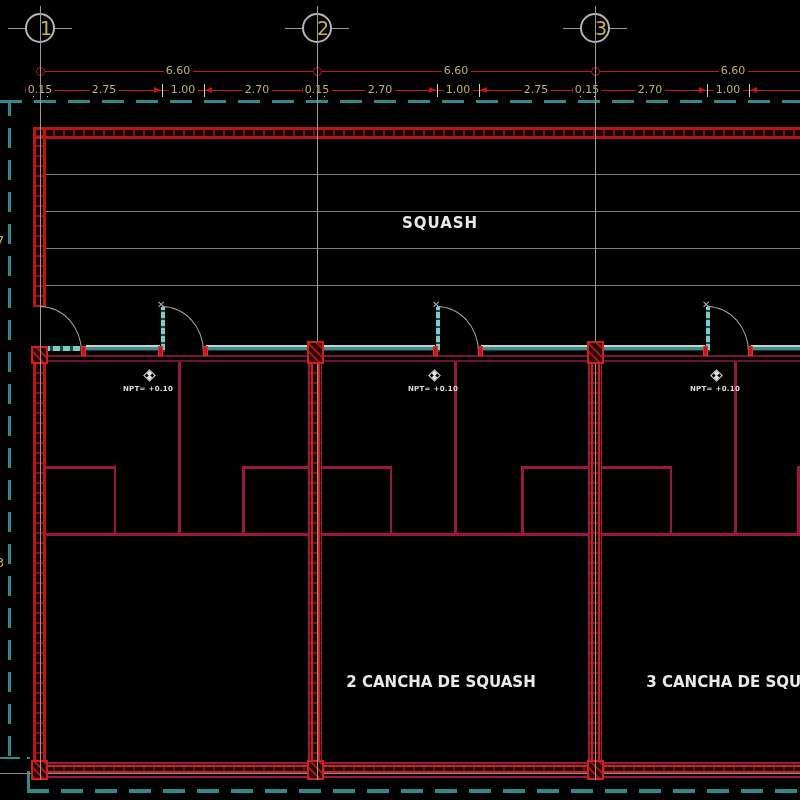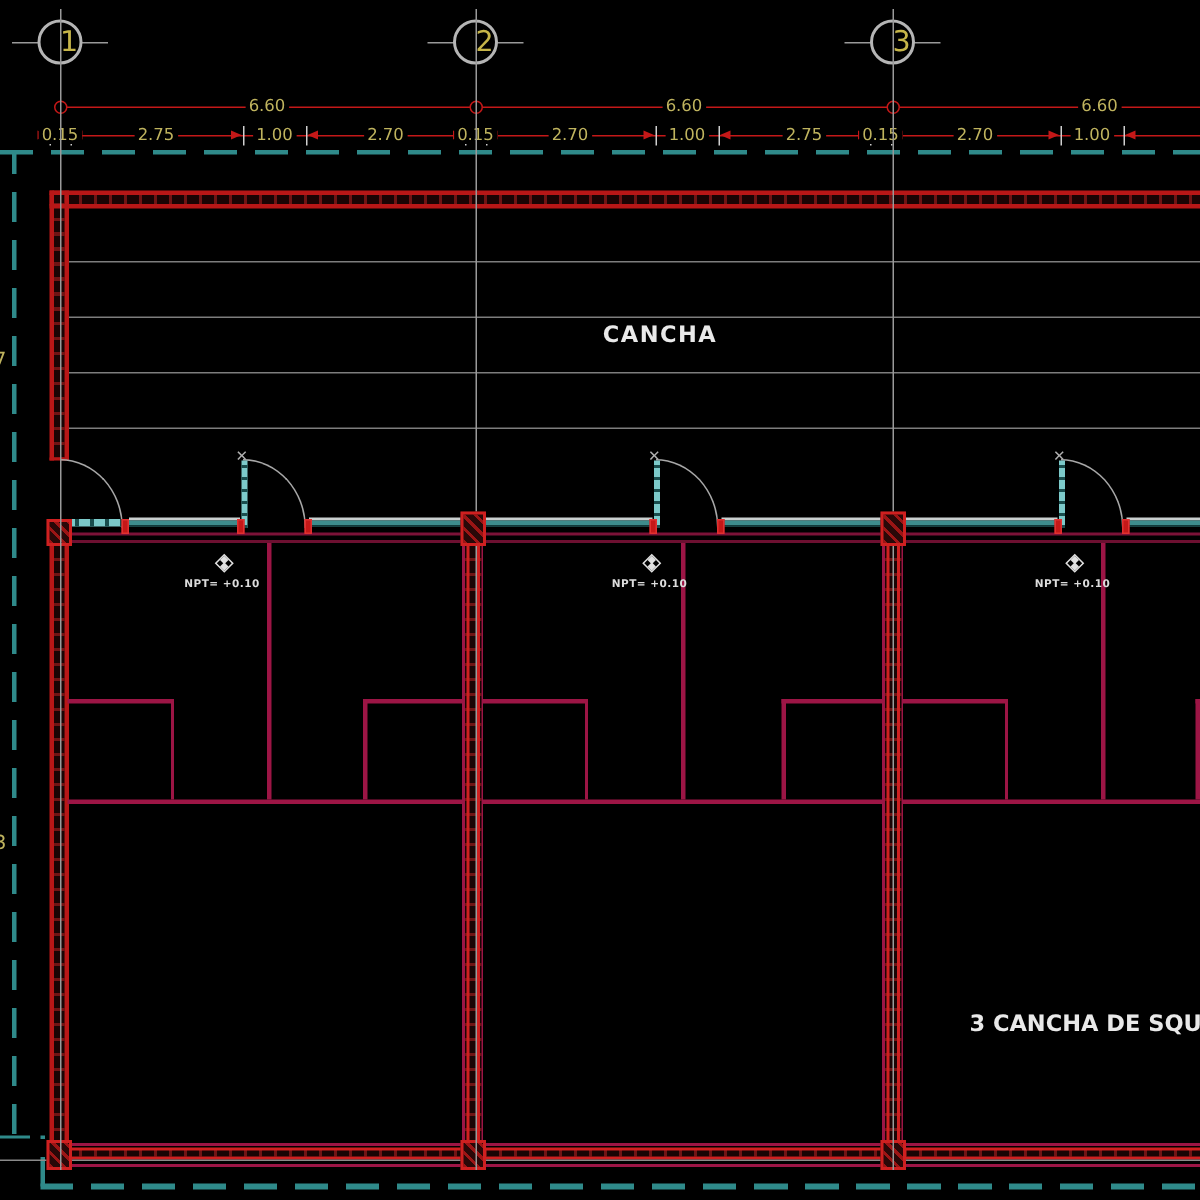--- a/index.html
+++ b/index.html
@@ -116,21 +116,21 @@
   <div class="redline" style="left:33px;top:770.5px;width:767px;height:2px;background:#cf2020;"></div>
   <div class="hline" style="left:0;top:773px;width:800px;z-index:3;"></div>
   <div class="magline" style="left:33px;top:776px;width:767px;height:1.5px;"></div>
   <div class="colblock" style="left:31px;top:760px;width:17px;height:20px;"></div>
   <div class="colblock" style="left:307px;top:760px;width:17px;height:20px;"></div>
   <div class="colblock" style="left:587px;top:760px;width:17px;height:20px;"></div>
 
   <div class="dimline" style="left:40px;top:71px;width:760px;"></div>
   <div class="dimline" style="left:28px;top:90px;width:772px;"></div>
 
-  <div class="white-label" style="top: 214px; font-size: 15px; letter-spacing: 1px; left: 440px;" id="gradas-anchor">CANCHA</div>
+  <div class="white-label" style="top: 214px; font-size: 15px; letter-spacing: 1px; left: 440px;" id="gradas-anchor">SQUASH</div>
 <div class="vline" style="left: 40px; top: 6px; height: 774px;"></div>
     <div class="crosshair-h" style="left: 8px; top: 28px; width: 64px;"></div>
     <div class="bubble" style="left: 25px; top: 13px;">
       <span>1</span>
     </div>
     <div class="vline" style="left: 317px; top: 6px; height: 774px;"></div>
     <div class="crosshair-h" style="left: 285px; top: 28px; width: 64px;"></div>
     <div class="bubble" style="left: 302px; top: 13px;">
       <span>2</span>
     </div>
@@ -225,20 +225,21 @@
     <div class="redline" style="left: 310.5px; top: 362px; width: 2px; height: 402px; background: rgb(207, 32, 32);"></div>
     <div class="redline" style="left: 317.5px; top: 362px; width: 2px; height: 402px; background: rgb(207, 32, 32);"></div>
     <div class="magline" style="left: 320.5px; top: 362px; width: 1.5px; height: 402px;"></div>
     <div class="colblock" style="left: 307px; top: 341px; width: 17px; height: 23px;"></div>
     <div class="wallfill-v" style="left: 590px; top: 362px; width: 11px; height: 402px;"></div>
     <div class="magline" style="left: 588px; top: 362px; width: 1.5px; height: 402px;"></div>
     <div class="redline" style="left: 590.5px; top: 362px; width: 2px; height: 402px; background: rgb(207, 32, 32);"></div>
     <div class="redline" style="left: 597.5px; top: 362px; width: 2px; height: 402px; background: rgb(207, 32, 32);"></div>
     <div class="magline" style="left: 600.5px; top: 362px; width: 1.5px; height: 402px;"></div>
     <div class="colblock" style="left: 587px; top: 341px; width: 17px; height: 23px;"></div>
+    <div class="white-label" style="left: 441px; top: 673px; font-size: 15px;">2 CANCHA DE SQUASH</div>
     <div class="white-label" style="left: 741px; top: 673px; font-size: 15px;">3 CANCHA DE SQUASH</div>
     <div class="lvlsym" style="left: 145px; top: 371px;">
       <i></i>
       <b></b>
     </div>
     <div class="npt-text" style="left: 148px; top: 385px;">NPT= +0.10</div>
     <div class="lvlsym" style="left: 430px; top: 371px;">
       <i></i>
       <b></b>
     </div>

